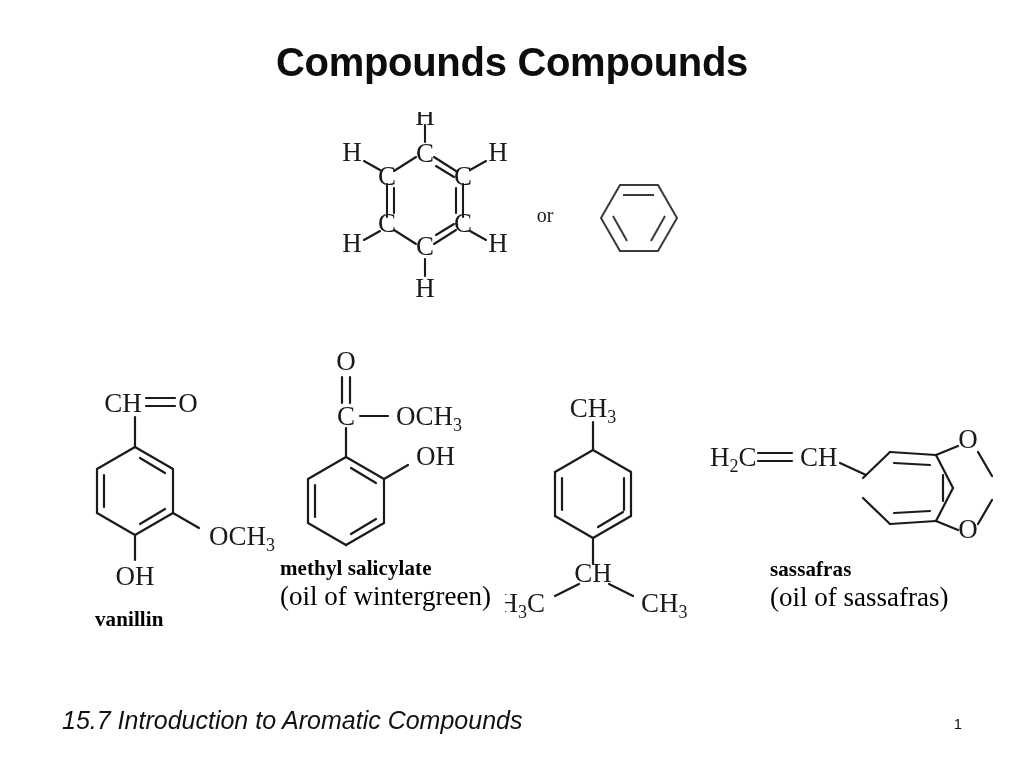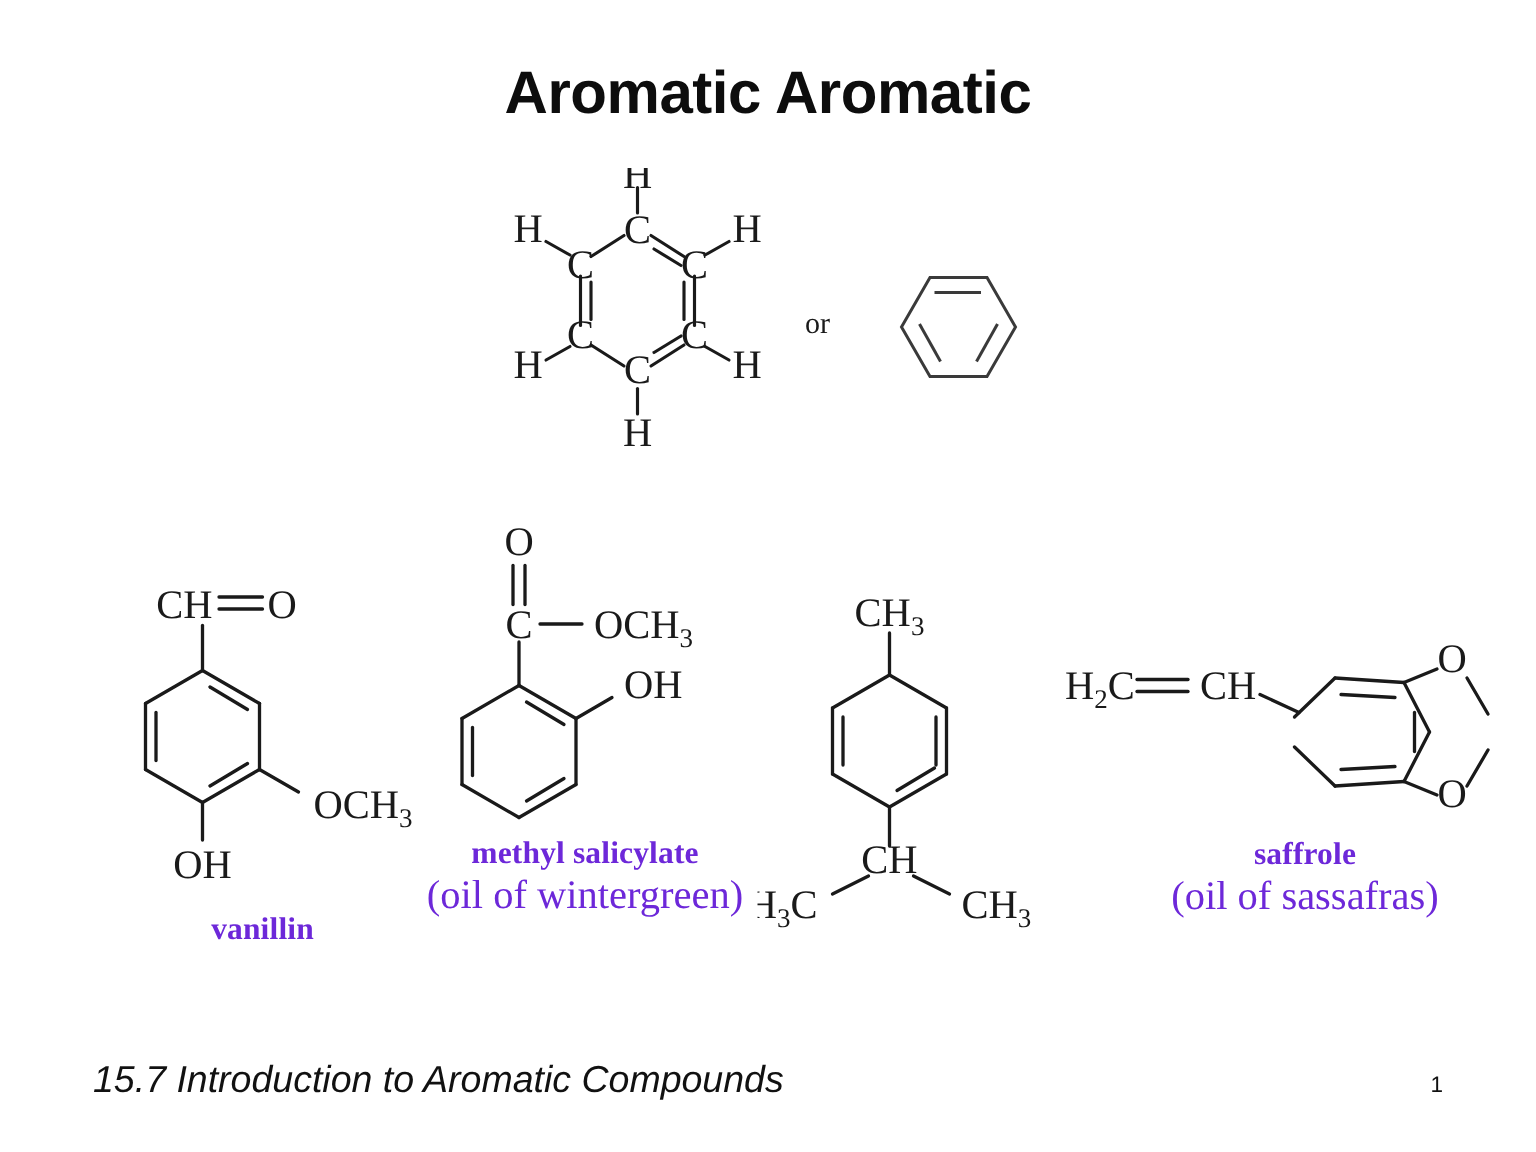--- a/index.html
+++ b/index.html
@@ -30,23 +30,22 @@
     font-family:"Liberation Serif", serif;
     fill:#1a1a1a;
   }
   .atom{font-size:27px;}
   .sub{font-size:18px;}
   .or-text{font-size:20px;}
 
   
   .cmp-label{
     position:absolute;
-    text-align:center;
     line-height:1.12;
-    color:#6d28d9;
+    color:#000000;
   }
   .cmp-name{
     font-family:"Liberation Serif", serif;
     font-weight:bold;
     font-size:21px;
     display:block;
     letter-spacing:0.1px;
   }
   .cmp-name .ital{font-style:italic;}
   .cmp-src{
@@ -72,21 +71,21 @@
     color:#111;
   }
 
   .struct{position:absolute;}
 </style>
 </head>
 <body>
 
 <div class="slide">
 
-  <div class="title">Aromatic Aromatic</div>
+  <div class="title">Compounds Compounds</div>
 
   <svg class="struct" style="left:320px;top:112px;" width="380" height="210" viewBox="0 0 380 210">
     <g stroke="#1a1a1a" stroke-width="2.1" fill="none" stroke-linecap="round">
 
       <line x1="74" y1="59" x2="96" y2="45"></line>
       <line x1="114" y1="45" x2="136" y2="59"></line>
       <line x1="143" y1="72" x2="143" y2="105"></line>
       <line x1="136" y1="118" x2="114" y2="132"></line>
       <line x1="96" y1="132" x2="74" y2="118"></line>
       <line x1="67" y1="105" x2="67" y2="72"></line>
@@ -243,20 +242,20 @@
       <line x1="236" y1="91" x2="258" y2="100"></line>
       <line x1="278" y1="22" x2="292" y2="46"></line>
       <line x1="292" y1="70" x2="278" y2="94"></line>
     </g>
     <text class="atom" x="10" y="36" text-anchor="start">H<tspan class="sub" dy="6">2</tspan><tspan dy="-6">C</tspan></text>
     <text class="atom" x="100" y="36" text-anchor="start">CH</text>
     <text class="atom" x="268" y="18" text-anchor="middle">O</text>
     <text class="atom" x="268" y="108" text-anchor="middle">O</text>
   </svg>
   <div class="cmp-label" style="left:770px;top:558px;width:200px;">
-    <span class="cmp-name">saffrole</span>
+    <span class="cmp-name">sassafras</span>
     <span class="cmp-src">(oil of sassafras)</span>
   </div>
 
   <div class="footer-text">15.7 Introduction to Aromatic Compounds</div>
   <div class="footer-page">1</div>
 
 </div>
 
 </body></html>

